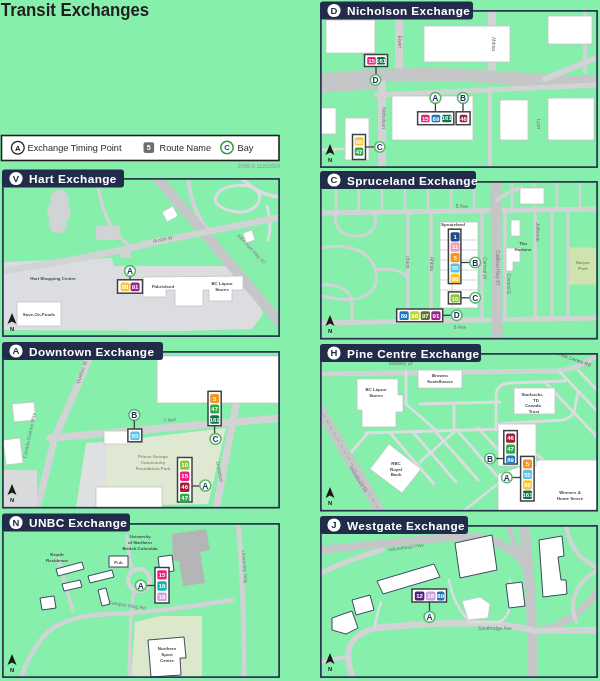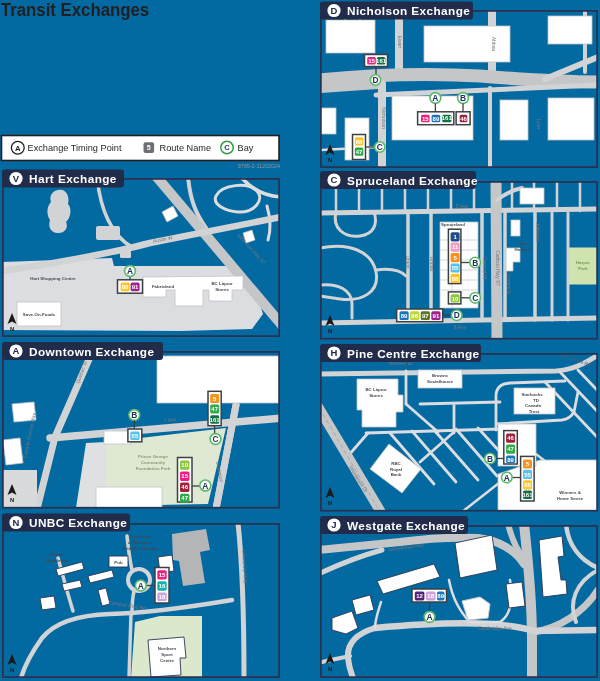--- a/index.html
+++ b/index.html
@@ -1,16 +1,16 @@
 <!DOCTYPE html>
 <html><head>
 <meta charset="utf-8">
 <style>
 html,body{margin:0;padding:0;background:#fff;}
-#page{position:relative;width:600px;height:681px;background:#0369a1;overflow:hidden;}
+#page{position:relative;width:600px;height:681px;background:#86efac;overflow:hidden;}
 svg{display:block;}
 text{font-family:"Liberation Sans",sans-serif;}
 .hbar{fill:#202c4a;}
 .hlet{fill:#202c4a;font-weight:bold;font-size:9.5px;text-anchor:middle;}
 .htit{fill:#fff;font-weight:bold;font-size:11.8px;letter-spacing:0.4px;}
 .frame{fill:none;stroke:#28324e;stroke-width:1.7;}
 .rd{fill:none;stroke:#d2d3d5;stroke-linecap:round;}
 .rdm{fill:none;stroke:#c5c6c8;stroke-linecap:round;}
 .rdl{fill:none;stroke:#dcdde0;stroke-linecap:round;}
 .bld{fill:#ffffff;stroke:#c2c3c5;stroke-width:0.8;}

